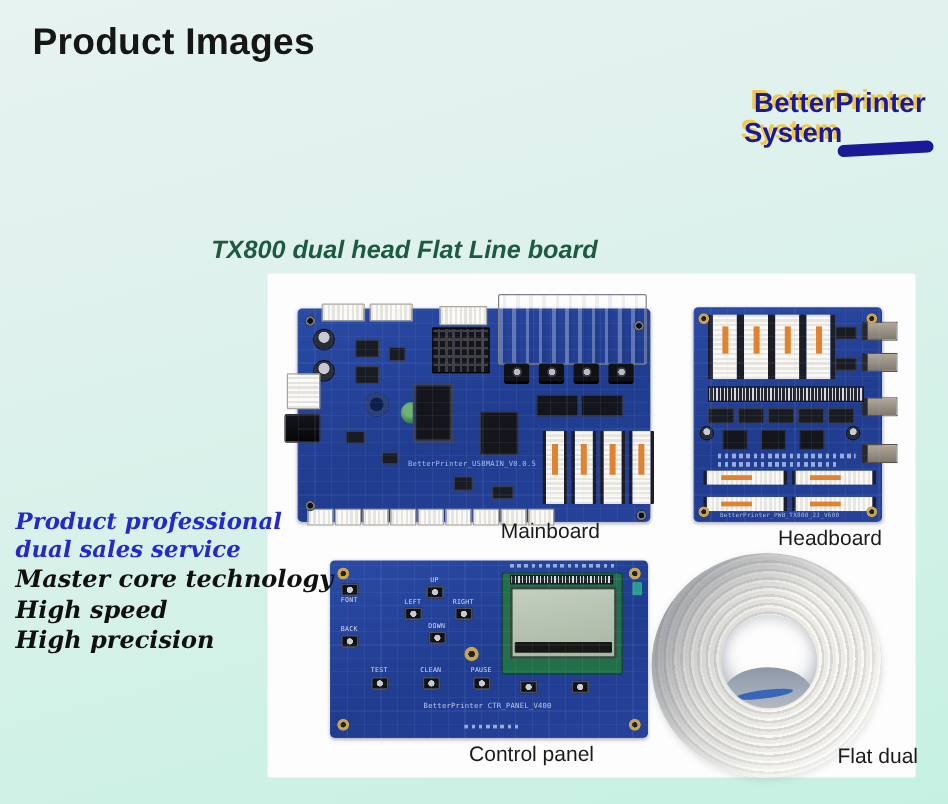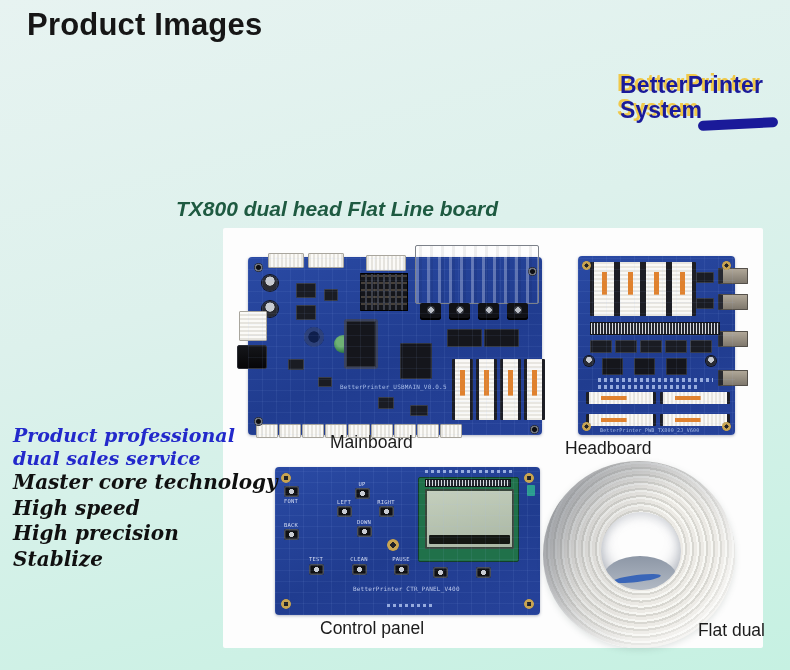--- a/index.html
+++ b/index.html
@@ -2,23 +2,23 @@
 <html><head>
 <meta charset="utf-8">
 <style>
   html,body{margin:0;padding:0;background:#fff;}
   #canvas{
     position:relative;width:790px;height:670px;overflow:hidden;
     background:linear-gradient(165deg,#e7f3f1 0%,#ddf1ec 40%,#c6f1e2 100%);
     font-family:"Liberation Sans",sans-serif;
   }
   .abs{position:absolute;}
-  .title{left:27px;top:7px;font-size:31px;font-weight:600;color:#161616;letter-spacing:.2px;}
-  
-  .logo-l1{left:620px;top:72px;width:160px;text-align:left;font-size:23px;font-weight:bold;
+  .title{left:27px;top:17px;font-size:31px;font-weight:600;color:#161616;letter-spacing:.2px;}
+  
+  .logo-l1{left:620px;top:72px;width:160px;text-align:center;font-size:23px;font-weight:bold;
     color:#1a1a99;text-shadow:-3px -2px 0 rgba(240,198,64,.95);letter-spacing:.2px;}
   .logo-l2{left:606px;top:97px;width:110px;text-align:center;font-size:23px;font-weight:bold;
     color:#1a1a99;text-shadow:-3px -2px 0 rgba(240,198,64,.95);}
   .logo-bar{left:698px;top:119px;width:80px;height:10px;border-radius:6px;background:#1a1a99;transform:rotate(-3deg);}
   .heading{left:176px;top:197px;font-size:21px;font-weight:bold;font-style:italic;color:#1e5a41;}
   
   .panel{left:223px;top:228px;width:540px;height:420px;background:#fdfdfd;border-radius:2px;}
   
   .pcb{background:linear-gradient(160deg,#2a4aa4 0%,#203c8f 55%,#26429a 100%);
     border-radius:4px;box-shadow:0 1px 3px rgba(40,50,90,.35);}
@@ -65,21 +65,21 @@
   .lcd-dark{background:#141712;border-radius:1px;}
   
   .coil{border-radius:50%;
     background:repeating-radial-gradient(ellipse at 51% 47%,#f7f7f3 0 2px,#d8d7d1 2px 4px,#eceae5 4px 7px);
     box-shadow:inset -6px -8px 18px rgba(255,255,255,.65),inset 12px 14px 22px rgba(115,120,132,.38),0 2px 6px rgba(90,110,105,.18);}
   .coil-shade{border-radius:50%;background:linear-gradient(105deg,rgba(92,97,108,.42) 0%,rgba(92,97,108,.10) 32%,rgba(255,255,255,0) 56%);}
   .coil-hole{border-radius:50%;background:#fdfdfd;overflow:hidden;
     box-shadow:inset 0 -10px 14px rgba(128,136,150,.5),inset 0 5px 9px rgba(160,166,178,.35);}
   .coil-wall{border-radius:50%;background:linear-gradient(#8d97a6,#bcc3cd);}
   .coil-stripe{border-radius:50%;background:#3a66b8;transform:rotate(-7deg);}
-  .photo-label{font-size:17.5px;color:#1b1b1b;text-align:left;}
+  .photo-label{font-size:17.5px;color:#1b1b1b;text-align:right;}
   
   .mk-blue{left:13px;top:424px;font-family:"DejaVu Serif",serif;font-style:italic;font-weight:bold;
     font-size:19px;line-height:23px;color:#2329cb;}
   .mk-black{left:13px;top:470px;font-family:"DejaVu Serif",serif;font-style:italic;font-weight:bold;
     font-size:20px;line-height:25.5px;color:#101010;}
   .mk-line{display:block;}
 </style>
 </head>
 <body>
 
@@ -229,16 +229,15 @@
   <div class="abs photo-label" style="left:670px;top:620px;width:95px;text-align:right;">Flat dual</div>
 
   <div class="abs mk-blue">
     <span class="mk-line">Product professional</span>
     <span class="mk-line">dual sales service</span>
   </div>
   <div class="abs mk-black">
     <span class="mk-line">Master core technology</span>
     <span class="mk-line">High speed</span>
     <span class="mk-line">High precision</span>
-    <span class="mk-line">Stablize</span>
   </div>
 
 </div>
 
 </body></html>

